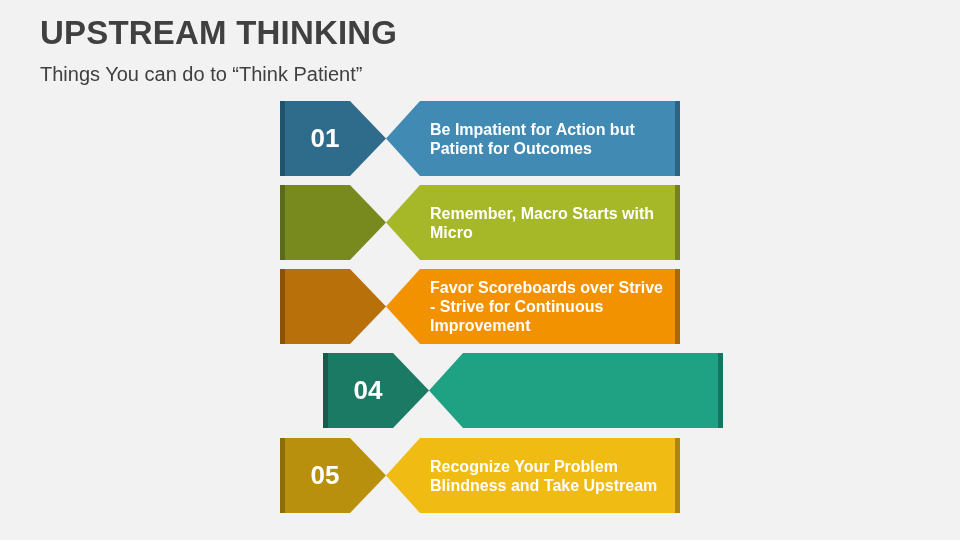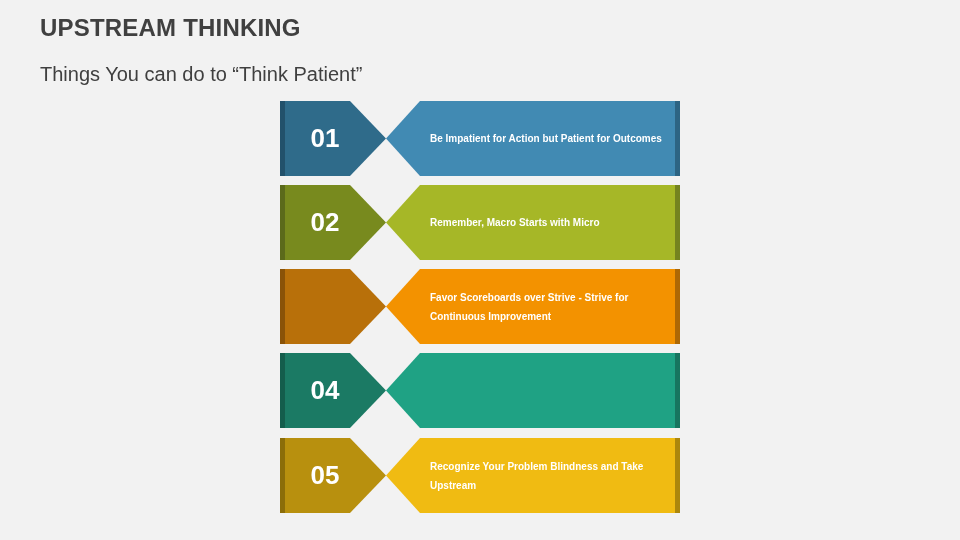--- a/index.html
+++ b/index.html
@@ -1,22 +1,22 @@
 <!DOCTYPE html>
 <html><head>
 <meta charset="utf-8">
 <style>
   html, body { margin:0; padding:0; }
   body { width:960px; height:540px; background:#f2f2f2; position:relative; overflow:hidden; font-family:"Liberation Sans", "DejaVu Sans", sans-serif; }
-  .title { position:absolute; left:40px; top:14px; font-size:24px; font-weight:bold; color:#404040; letter-spacing:0.2px; }
+  .title { position:absolute; left:40px; top:14px; font-size:33px; font-weight:bold; color:#404040; letter-spacing:0.2px; }
   .subtitle { position:absolute; left:40px; top:63px; font-size:20px; color:#404040; }
   .row { position:absolute; left:280px; width:400px; height:75px; }
   .row svg { position:absolute; left:0; top:0; }
   .num { position:absolute; left:0; top:0; width:90px; height:75px; line-height:75px; text-align:center; color:#fff; font-weight:bold; font-size:26px; }
-  .txt { position:absolute; left:150px; top:0; width:240px; height:75px; display:flex; align-items:center; color:#fff; font-weight:bold; font-size:10px; line-height:19px; }
+  .txt { position:absolute; left:150px; top:0; width:240px; height:75px; display:flex; align-items:center; color:#fff; font-weight:bold; font-size:16px; line-height:19px; }
 </style>
 </head>
 <body>
 
 <div class="title">UPSTREAM THINKING</div>
 <div class="subtitle">Things You can do to “Think Patient”</div>
 
 <div id="rows">
     <div class="row" style="top: 101px;">
       <svg width="400" height="75">
@@ -28,33 +28,32 @@
       <div class="num">01</div>
       <div class="txt">Be Impatient for Action but Patient for Outcomes</div>
     </div>
     <div class="row" style="top: 185px;">
       <svg width="400" height="75">
         <polygon points="0,0 70,0 106,37.5 70,75 0,75" fill="#788a1e"></polygon>
         <rect x="0" y="0" width="5" height="75" fill="#54611a" opacity="0.8"></rect>
         <polygon points="140,0 400,0 400,75 140,75 106,37.5" fill="#a6b727"></polygon>
         <rect x="395" y="0" width="5" height="75" fill="#54611a" opacity="0.6"></rect>
       </svg>
-      <div class="num">02</div>
       <div class="txt">Remember, Macro Starts with Micro</div>
     </div>
     <div class="row" style="top: 269px;">
       <svg width="400" height="75">
         <polygon points="0,0 70,0 106,37.5 70,75 0,75" fill="#b8700a"></polygon>
         <rect x="0" y="0" width="5" height="75" fill="#7e4c08" opacity="0.8"></rect>
         <polygon points="140,0 400,0 400,75 140,75 106,37.5" fill="#f39200"></polygon>
         <rect x="395" y="0" width="5" height="75" fill="#7e4c08" opacity="0.6"></rect>
       </svg>
       <div class="txt">Favor Scoreboards over Strive - Strive for Continuous Improvement</div>
     </div>
-    <div class="row" style="top: 353px;">
+    <div class="row" style="top: 353px; margin-left: 43px;">
       <svg width="400" height="75">
         <polygon points="0,0 70,0 106,37.5 70,75 0,75" fill="#1b7a64"></polygon>
         <rect x="0" y="0" width="5" height="75" fill="#135646" opacity="0.8"></rect>
         <polygon points="140,0 400,0 400,75 140,75 106,37.5" fill="#1fa284"></polygon>
         <rect x="395" y="0" width="5" height="75" fill="#135646" opacity="0.6"></rect>
       </svg>
       <div class="num">04</div>
     </div>
     <div class="row" style="top: 438px;">
       <svg width="400" height="75">

